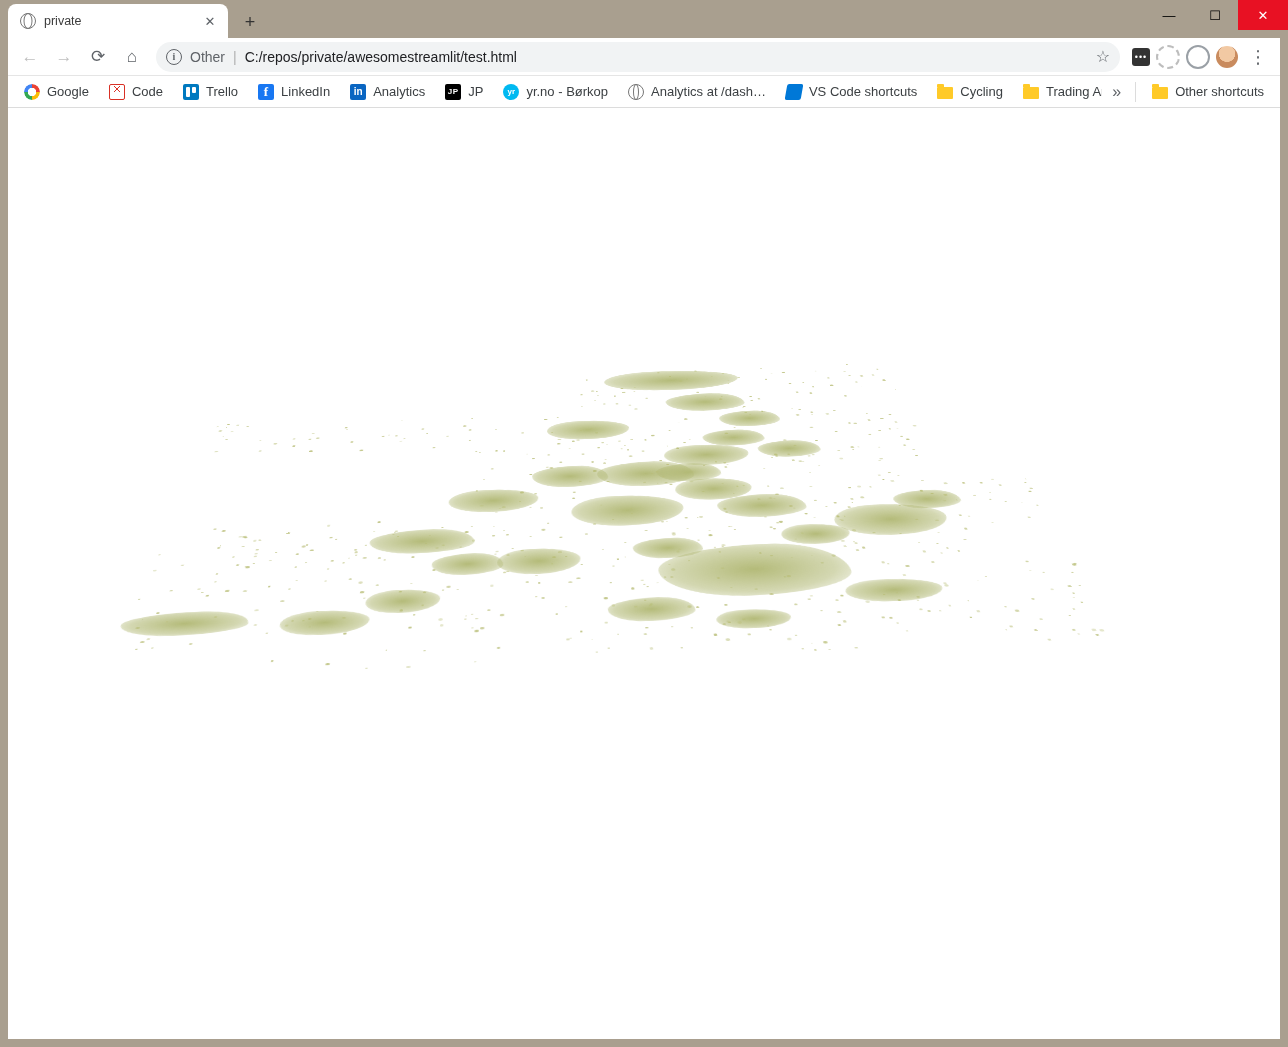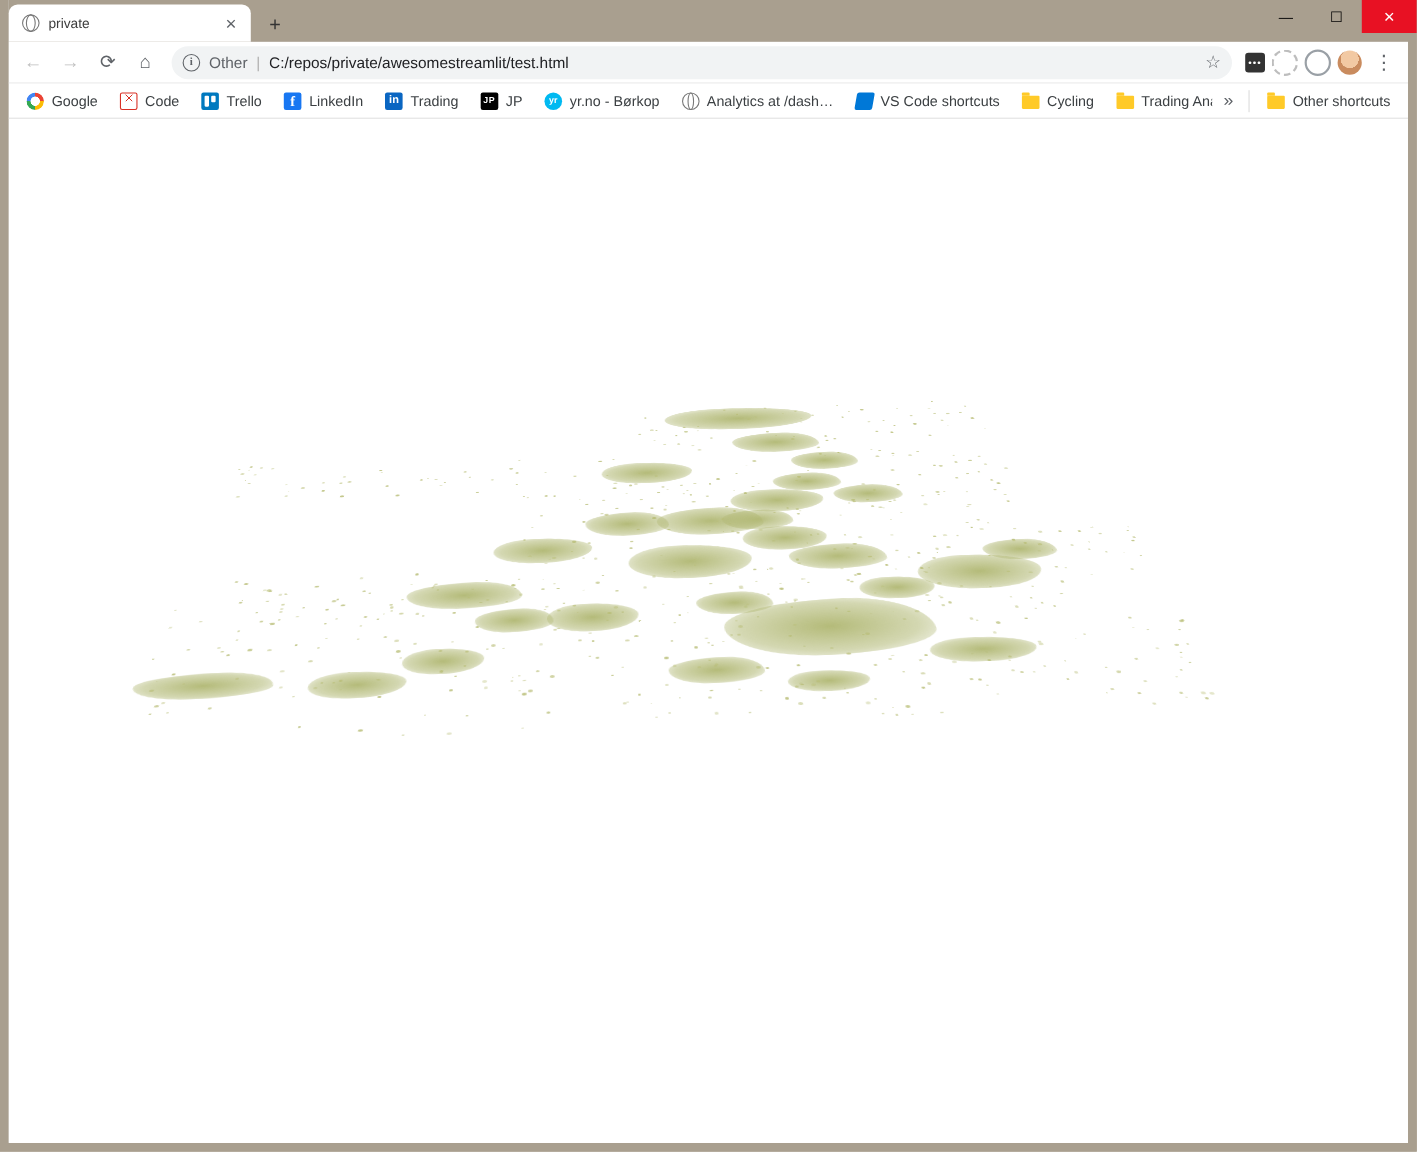--- a/index.html
+++ b/index.html
@@ -223,21 +223,21 @@
           <div class="bm">
             <span class="bm-ic trello"></span>
             <span>Trello</span>
           </div>
           <div class="bm">
             <span class="bm-ic fb">f</span>
             <span>LinkedIn</span>
           </div>
           <div class="bm">
             <span class="bm-ic li">in</span>
-            <span>Trading</span>
+            <span>Analytics</span>
           </div>
           <div class="bm">
             <span class="bm-ic jp">JP</span>
             <span>JP</span>
           </div>
           <div class="bm">
             <span class="bm-ic yr">yr</span>
             <span>yr.no - Børkop</span>
           </div>
           <div class="bm">

